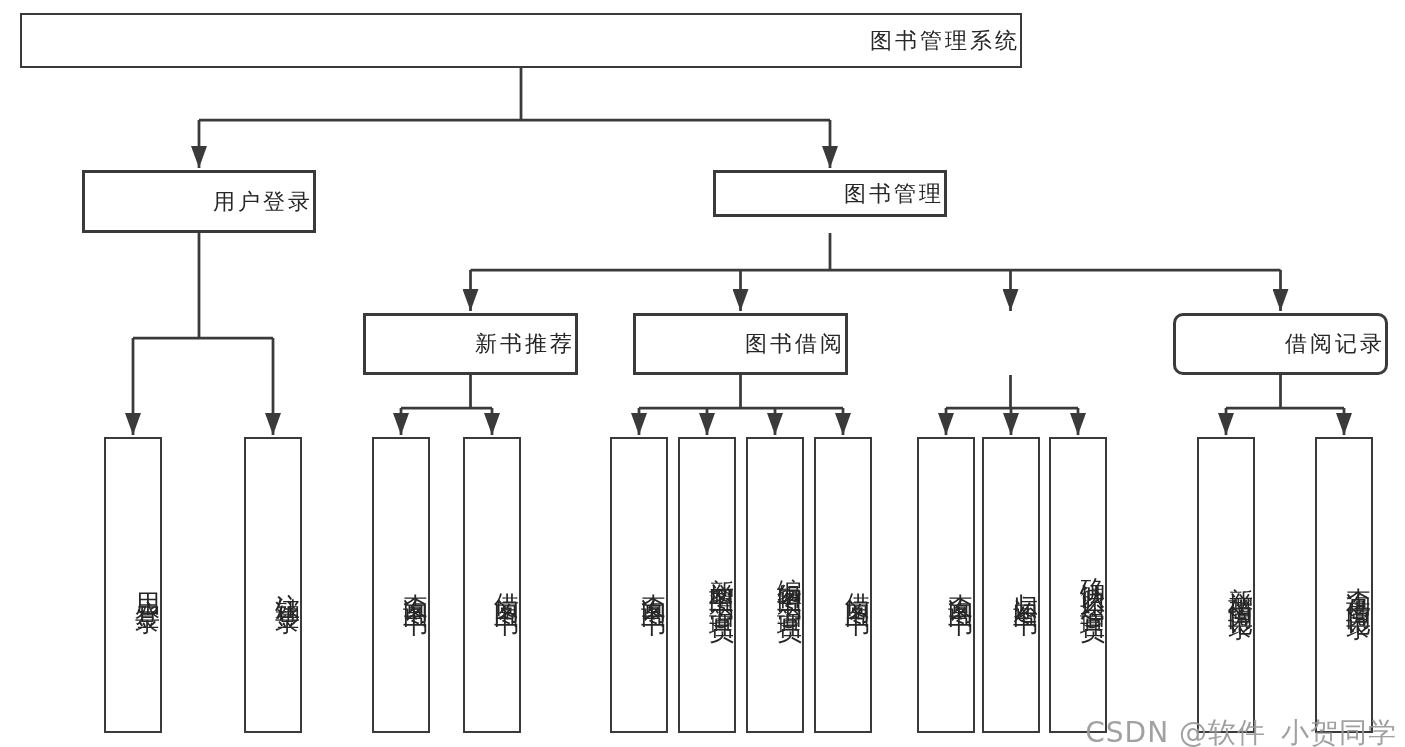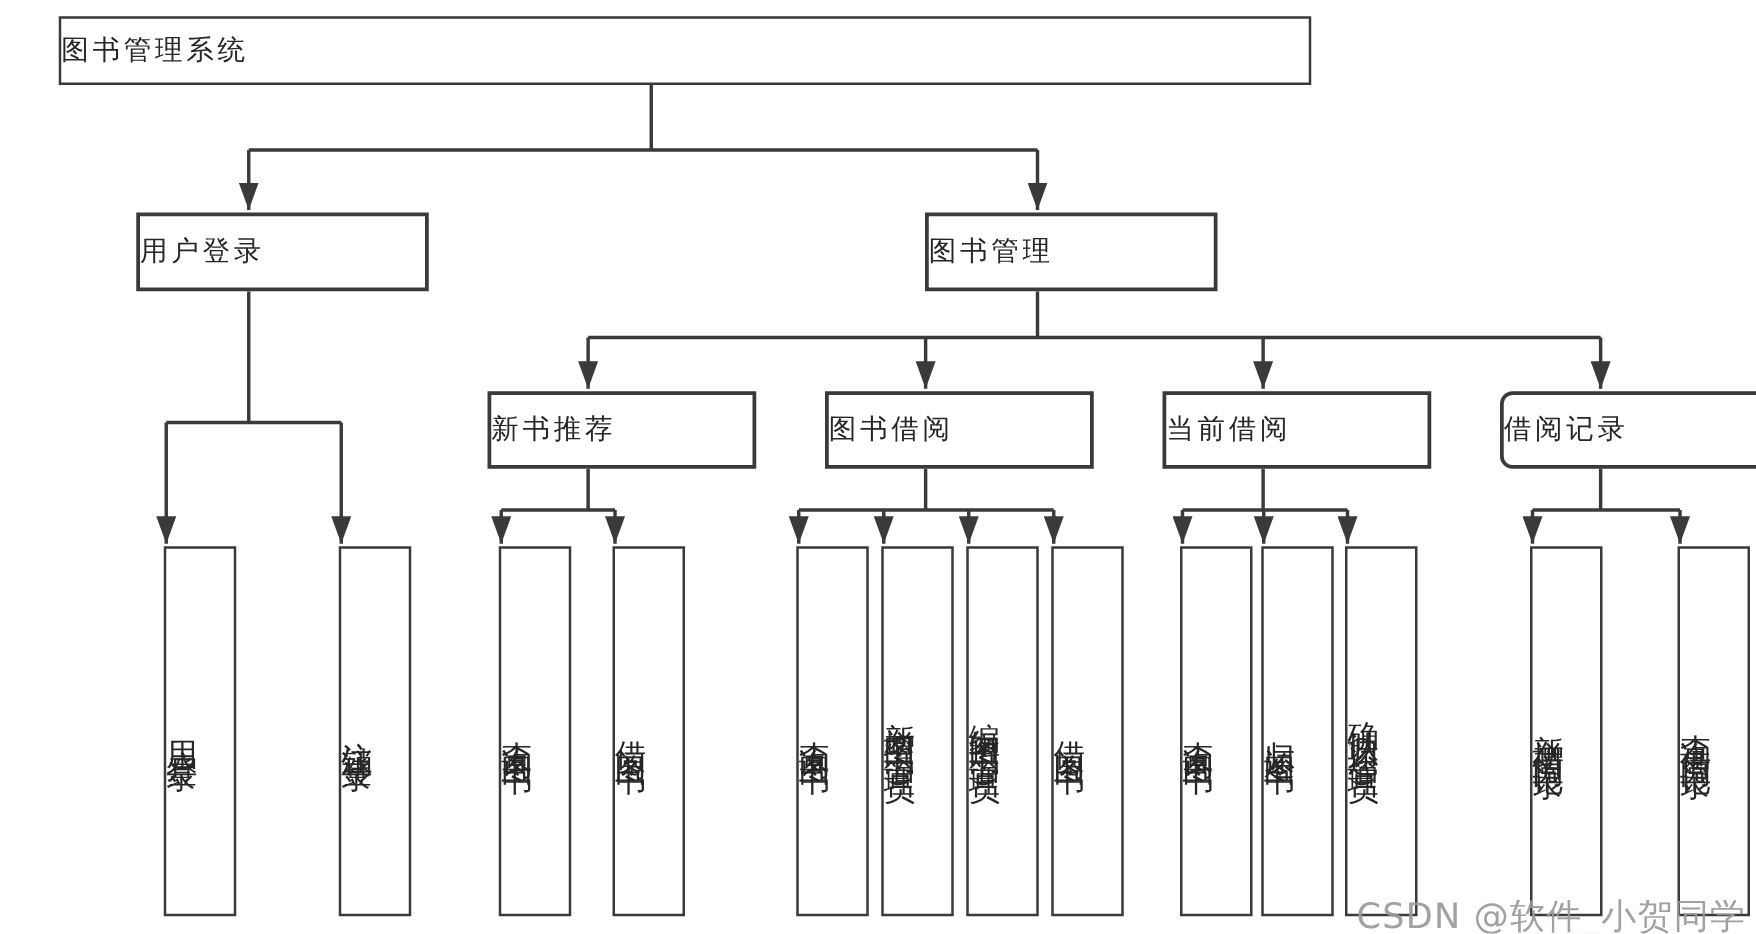--- a/index.html
+++ b/index.html
@@ -2,22 +2,22 @@
 <html><head>
 <meta charset="utf-8">
 <style>
   html,body{margin:0;padding:0;background:#fff;}
   .stage{
     position:relative;width:1405px;height:747px;background:#ffffff;
     font-family:"DejaVu Sans","Liberation Sans",sans-serif;overflow:hidden;
   }
   .connectors{position:absolute;left:0;top:0;z-index:1;}
   .box{
-    position:absolute;display:flex;align-items:center;justify-content:flex-start;
-    background:#ffffff;box-sizing:border-box;z-index:2;color:#262626;margin-left:27px;
+    position:absolute;display:flex;align-items:center;justify-content:flex-end;
+    background:#ffffff;box-sizing:border-box;z-index:2;color:#262626;
   }
   .hbox{border:3px solid #3a3a3a;}
   .rootbox{border:2.5px solid #3a3a3a;}
   .hbox span,.rootbox span{
     font-size:22px;letter-spacing:3px;line-height:1;color:#262626;white-space:nowrap;
   }
   .vbox{border:2.5px solid #3a3a3a;}
   .vbox span{
     writing-mode:vertical-rl;text-orientation:mixed;
     font-size:25px;letter-spacing:6px;line-height:1;color:#262626;
@@ -82,32 +82,29 @@
     </g>
   </svg>
 
   <div class="box rootbox" style="left:20px;top:13px;width:1002px;height:55px;">
     <span>图书管理系统</span>
   </div>
 
   <div class="box hbox" style="left:82px;top:170px;width:234px;height:63px;">
     <span>用户登录</span>
   </div>
-  <div class="box hbox" style="left:713px;top:170px;width:234px;height:63px;">
+  <div class="box hbox" style="left:713px;top:170px;width:234px;height:47px;">
     <span>图书管理</span>
   </div>
 
   <div class="box hbox" style="left:633px;top:313px;width:215px;height:62px;">
     <span>图书借阅</span>
   </div>
   <div class="box hbox" style="left:363px;top:313px;width:215px;height:62px;">
     <span>新书推荐</span>
-  </div>
-  <div class="box hbox" style="left:903px;top:313px;width:215px;height:62px;">
-    <span>当前借阅</span>
   </div>
   <div class="box hbox" style="left:1173px;top:313px;width:215px;height:62px;border-radius:10px;">
     <span>借阅记录</span>
   </div>
 
   <div class="box vbox" style="left:104px;top:437px;width:58px;height:296px;">
     <span>用户登录</span>
   </div>
   <div class="box vbox" style="left:244px;top:437px;width:58px;height:296px;">
     <span>注销登录</span>

